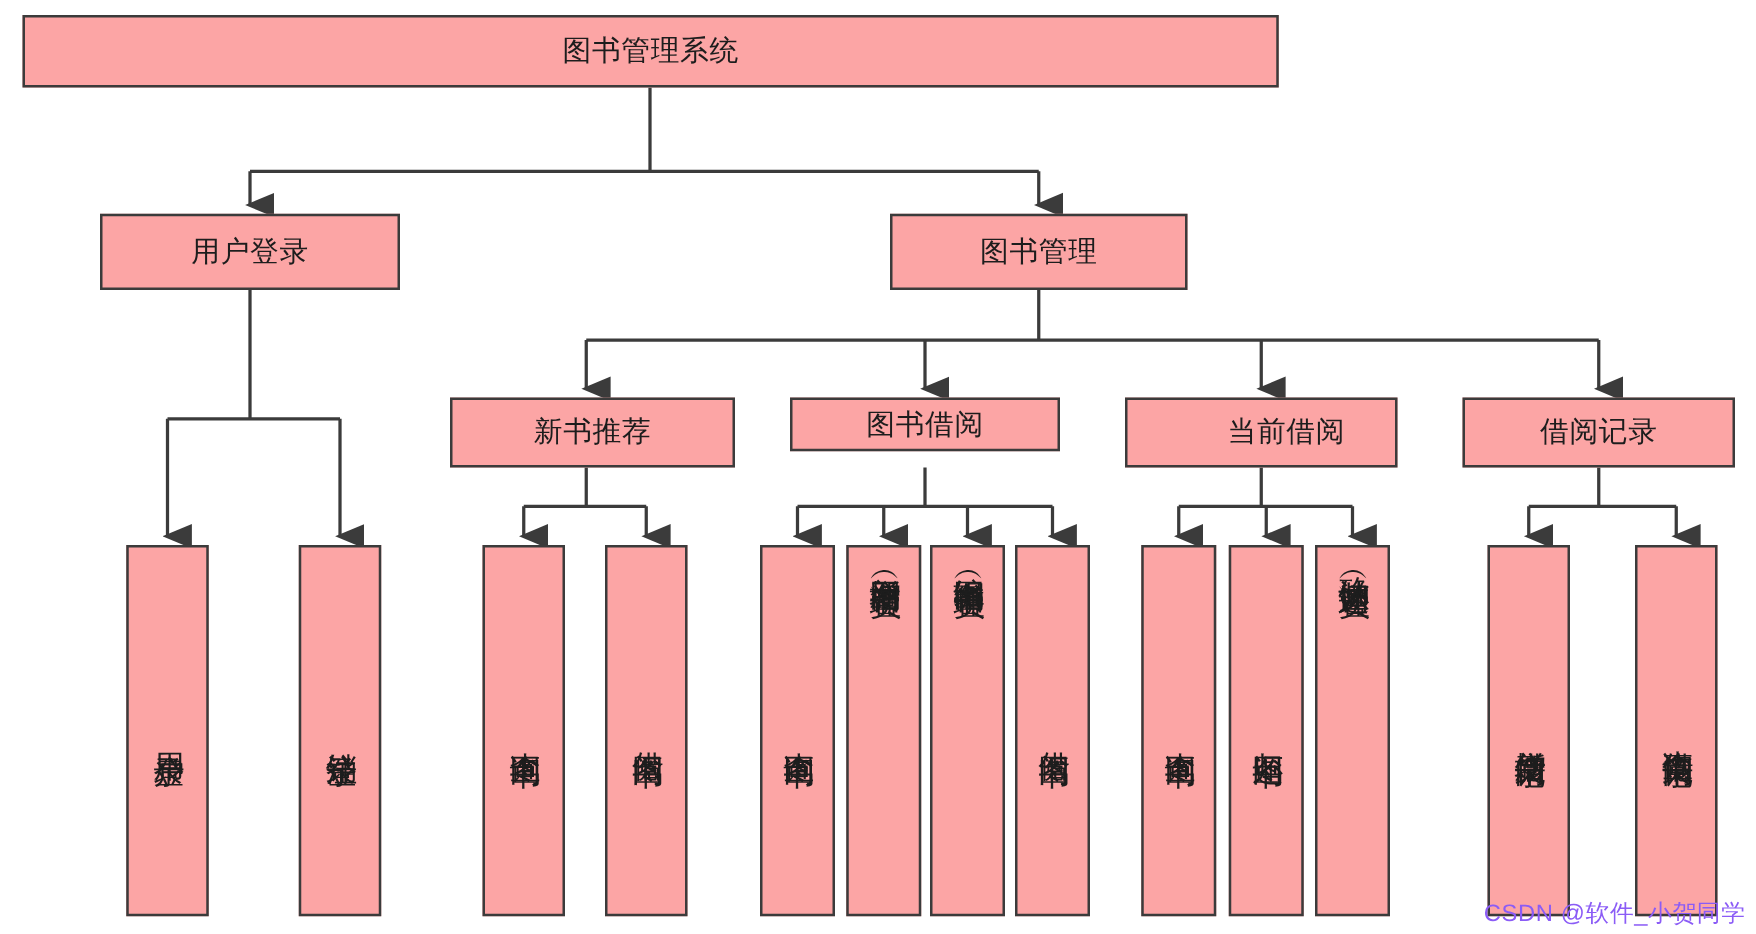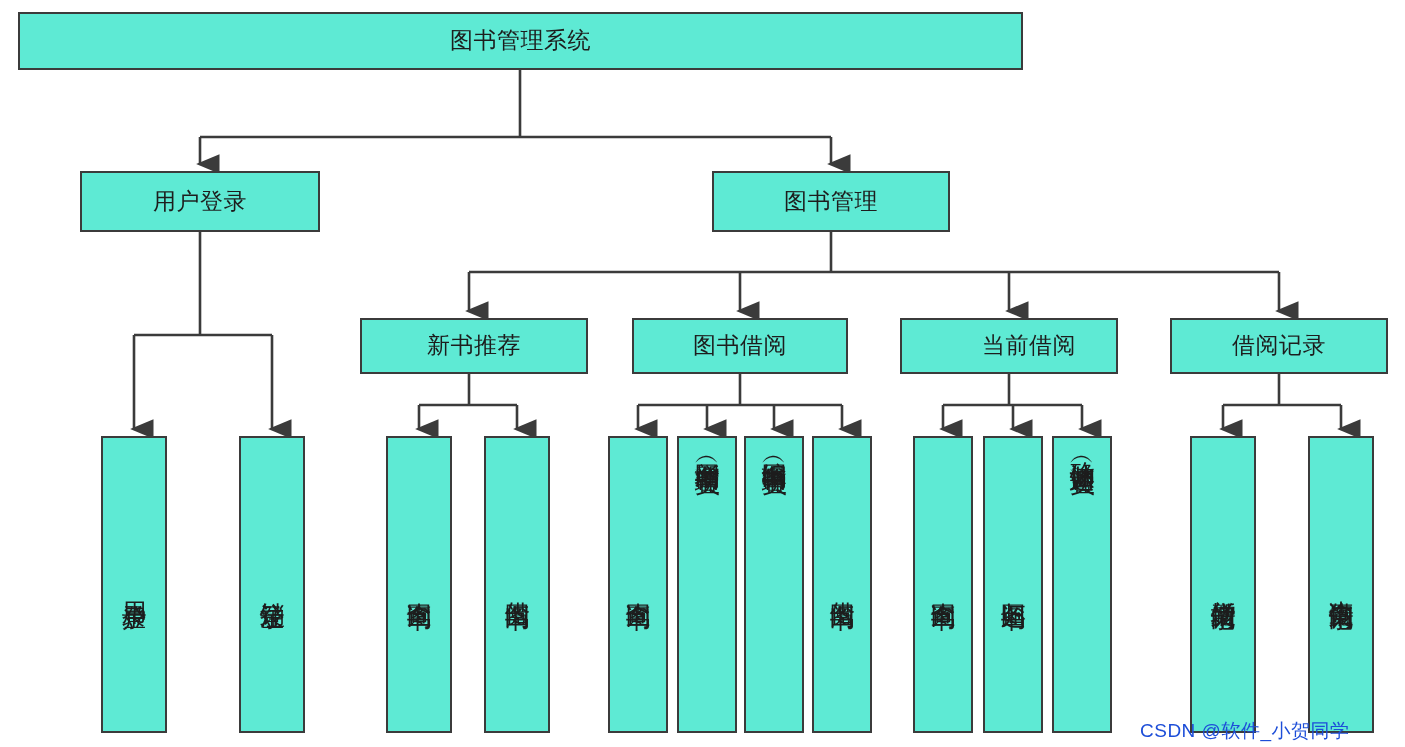--- a/index.html
+++ b/index.html
@@ -21,21 +21,21 @@
     position: absolute;
     left: 0;
     top: 0;
     width: 1405px;
     height: 747px;
     pointer-events: none;
   }
   .node {
     position: absolute;
     box-sizing: border-box;
-    background: #5eead4;
+    background: #fca5a5;
     border: 2.2px solid #3b3b3b;
     display: flex;
     align-items: center;
     justify-content: center;
     color: #1d1d1d;
   }
   .node .label {
     display: block;
     text-align: center;
     line-height: 1.12;
@@ -138,21 +138,21 @@
   <div class="node horiz" style="left: 80px; top: 171px; width: 240px; height: 61px;">
     <span class="label">用户登录</span>
   </div>
   <div class="node horiz" style="left: 712px; top: 171px; width: 238px; height: 61px;">
     <span class="label">图书管理</span>
   </div>
 
   <div class="node horiz" style="left: 360px; top: 318px; width: 228px; height: 56px;">
     <span class="label">新书推荐</span>
   </div>
-  <div class="node horiz" style="left: 632px; top: 318px; width: 216px; height: 56px;">
+  <div class="node horiz" style="left: 632px; top: 318px; width: 216px; height: 43px;">
     <span class="label">图书借阅</span>
   </div>
   <div class="node horiz" style="left: 900px; top: 318px; width: 218px; height: 56px; padding-left: 40px;">
     <span class="label">当前借阅</span>
   </div>
   <div class="node horiz" style="left: 1170px; top: 318px; width: 218px; height: 56px; justify-content: center;">
     <span class="label">借阅记录</span>
   </div>
 
   <div class="node vert center-text" style="left: 101px; top: 436px; width: 66px; height: 297px;">
@@ -188,15 +188,15 @@
   <div class="node vert" style="left: 1052px; top: 436px; width: 60px; height: 297px;">
     <span class="label">确认归还（管理员）</span>
   </div>
   <div class="node vert center-text" style="left: 1190px; top: 436px; width: 66px; height: 297px;">
     <span class="label">新增借阅记录</span>
   </div>
   <div class="node vert center-text" style="left: 1308px; top: 436px; width: 66px; height: 297px;">
     <span class="label">查询借阅记录</span>
   </div>
 
-  <div class="watermark" style="left: 1140px; top: 718px; color: #1d4ed8;">CSDN @软件_小贺同学</div>
+  <div class="watermark" style="left: 1187px; top: 718px; color: #8b5cf6;">CSDN @软件_小贺同学</div>
 
 </div>
 
 </body></html>

